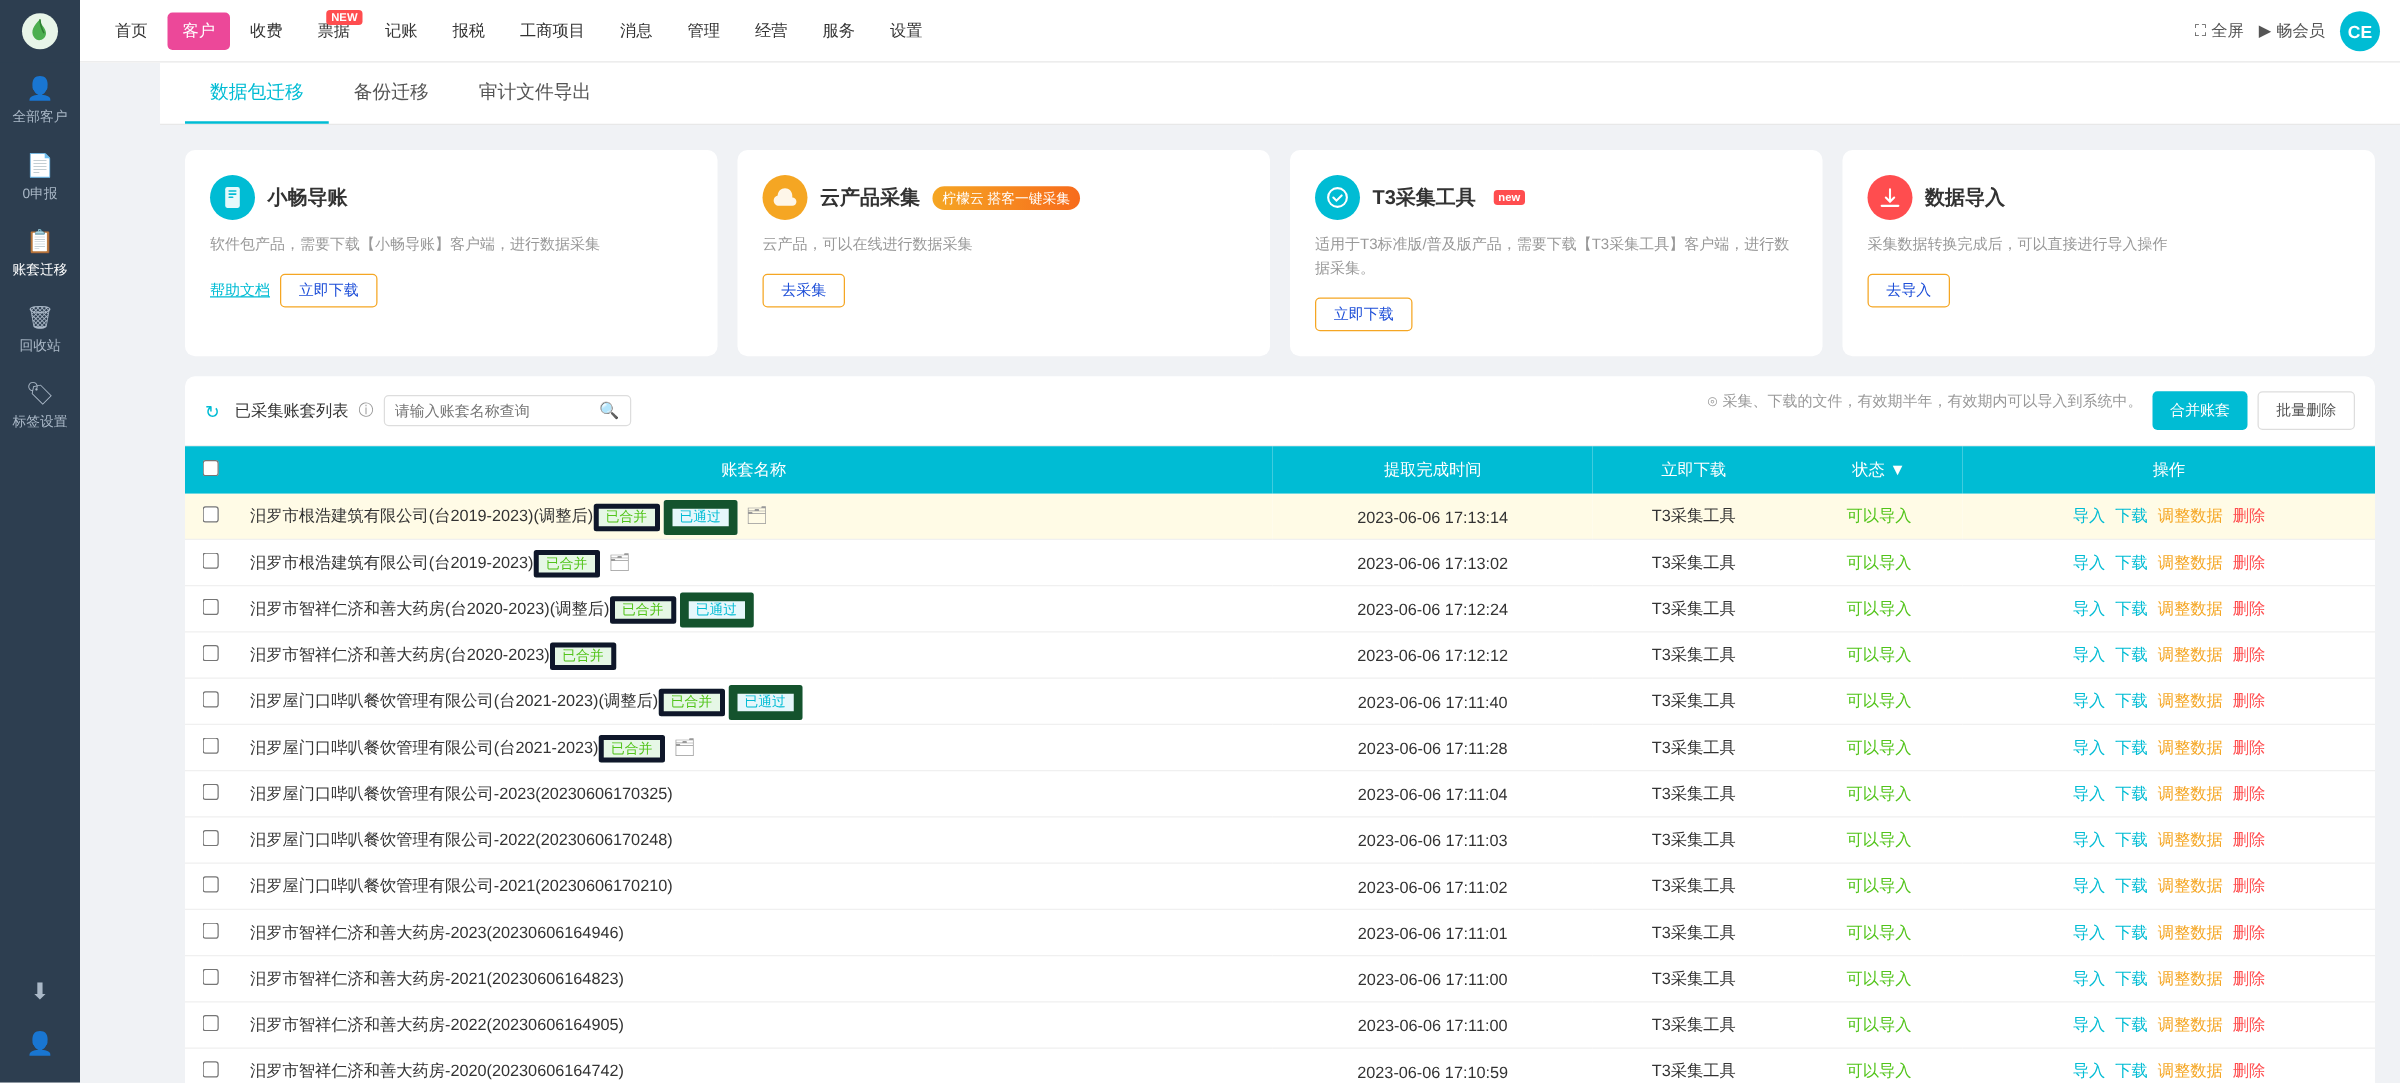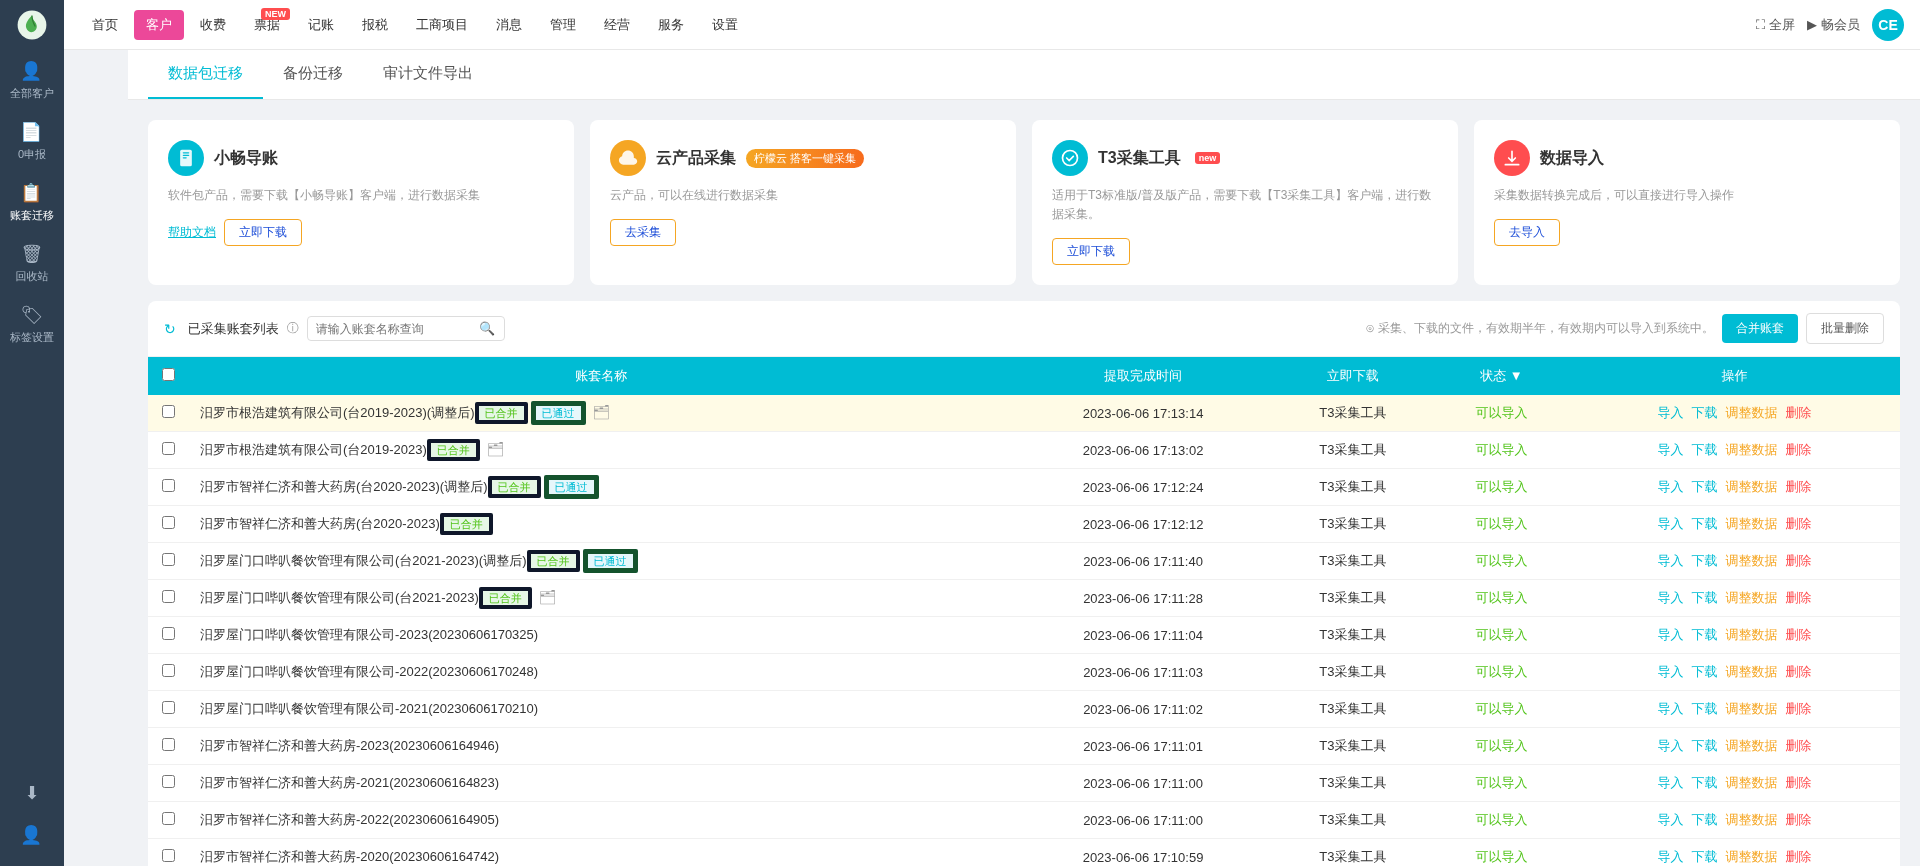--- a/index.html
+++ b/index.html
@@ -254,21 +254,20 @@
     .search-box input {
       border: none;
       outline: none;
       font-size: 12px;
       width: 160px;
       color: #333;
     }
     .toolbar-right {
       margin-left: auto;
       display: flex;
-      align-items: center;
       gap: 8px;
     }
     .hint-text {
       font-size: 12px;
       color: #999;
     }
     .btn-teal {
       background: #00bcd4;
       color: #fff;
       border: none;
@@ -333,21 +332,21 @@
       color: #52c41a;
       border: 4px solid #0f172a;
       font-size: 11px;
       padding: 1px 6px;
       border-radius: 2px;
       margin-right: 3px;
     }
     .tag-teal {
       background: #e6f7fb;
       color: #00bcd4;
-      border: 5px solid #14532d;
+      border: 7px solid #14532d;
       font-size: 11px;
       padding: 1px 6px;
       border-radius: 2px;
       margin-right: 3px;
     }
     .icon-btn {
       cursor: pointer;
       color: #999;
       font-size: 14px;
     }

